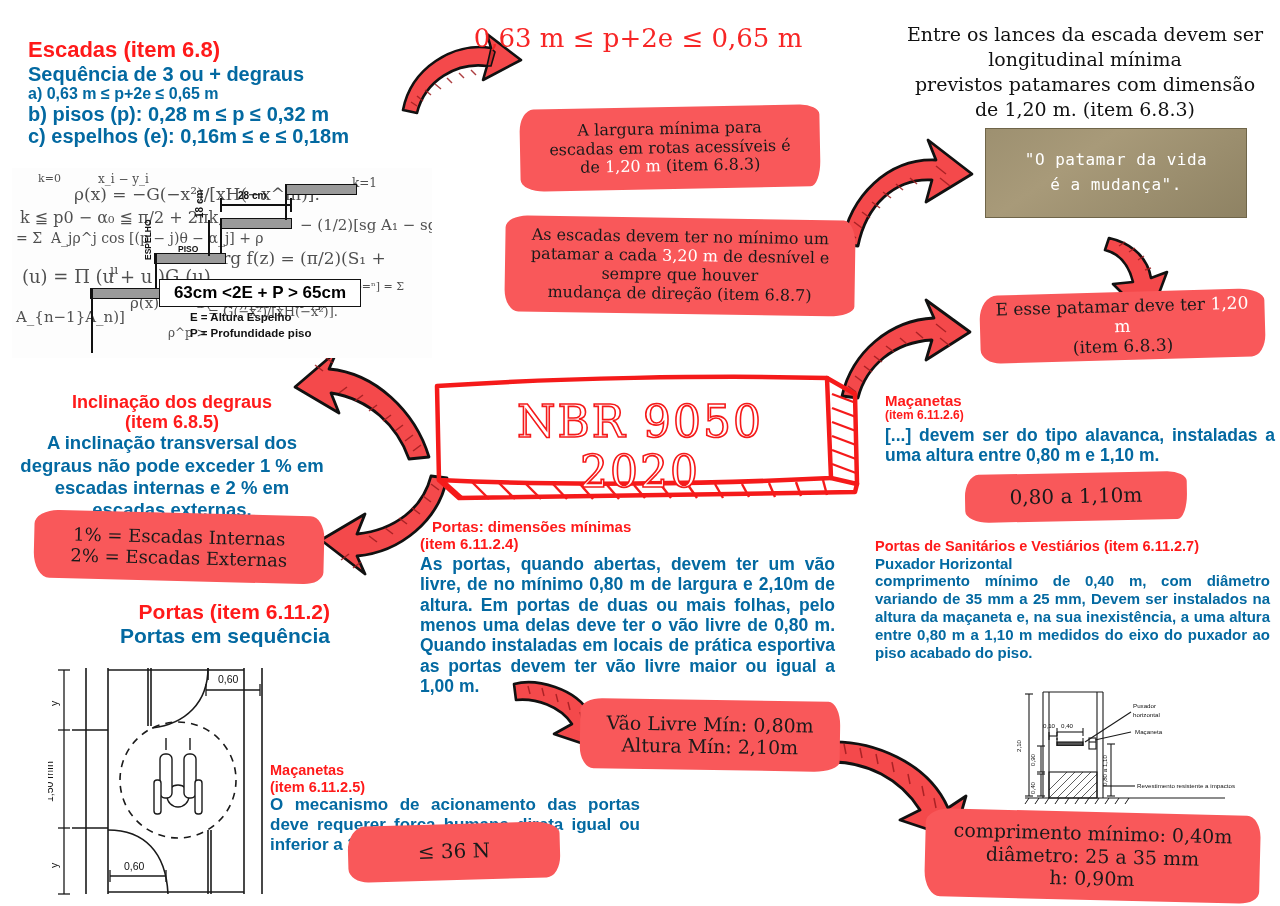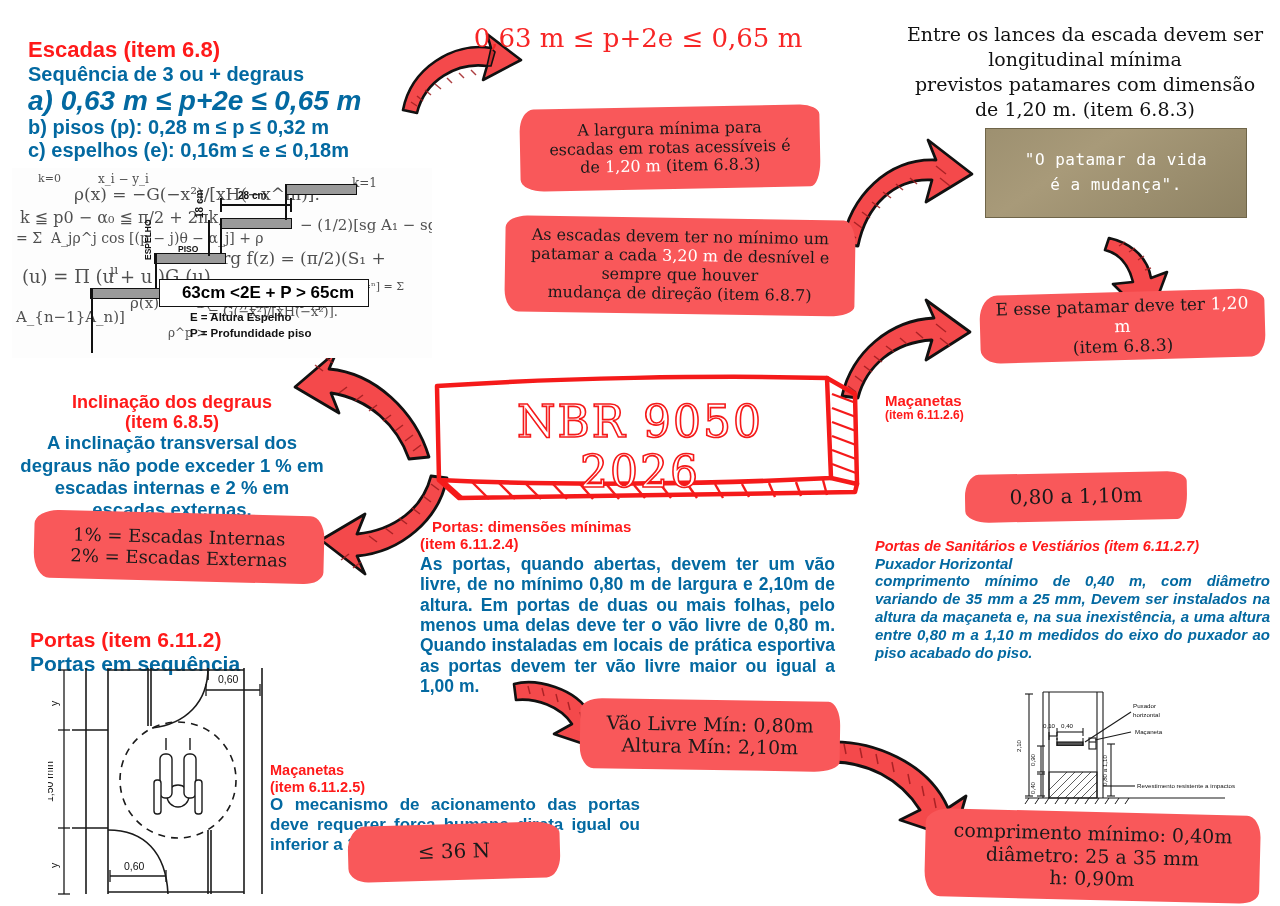--- a/index.html
+++ b/index.html
@@ -46,21 +46,21 @@
   .mathcard{overflow:hidden;background:#fdfdfd;}
   .mathcard .eqlayer{position:absolute;left:0;top:0;width:100%;height:100%;
         color:#2a2a2a;font-family:"DejaVu Serif","Liberation Serif",serif;opacity:.82;}
   .eq{position:absolute;white-space:pre;}
   .stair{position:absolute;background:#9a9a9a;border:1.5px solid #111;}
   .riser{position:absolute;background:#111;}
   .tick{position:absolute;background:#111;}
   .lbl{position:absolute;font-family:"Liberation Sans",sans-serif;font-weight:700;color:#111;}
   .formulabox{position:absolute;background:#fff;border:1.5px solid #111;
               font-family:"Liberation Sans",sans-serif;font-weight:700;color:#000;
-              display:flex;align-items:center;justify-content:center;padding-left:8px;}
+              display:flex;align-items:center;justify-content:center;}
 
   
   svg{display:block;}
 </style>
 </head>
 <body>
 
 <div class="canvas">
 
   <svg class="abs" style="left:395px;top:18px;width:130px;height:105px;" viewBox="0 0 130 105">
@@ -182,21 +182,21 @@
           <path d="M86 46 L88 56"></path>
           <path d="M100 58 L102 68"></path>
         <path d="M112 70 L114 80"></path>
       </g>
     </g>
   </svg>
 
   <div class="abs tb" style="left:28px;top:38px;width:400px;">
     <div class="hd-red" style="font-size:22px;">Escadas (item 6.8)</div>
     <div class="blk" style="font-size:20px;">Sequência de 3 ou + degraus</div>
-    <div class="blk" style="font-size:28px;font-style:italic;">a) 0,63 m  ≤ p+2e ≤ 0,65 m</div>
+    <div class="blk" style="font-size:16px;">a) 0,63 m  ≤ p+2e ≤ 0,65 m</div>
     <div class="blk" style="font-size:20px;">b) pisos (p): 0,28 m  ≤ p ≤ 0,32 m</div>
     <div class="blk" style="font-size:20px;">c) espelhos (e): 0,16m ≤ e ≤ 0,18m</div>
   </div>
 
   <div class="abs mathcard" style="left:12px;top:168px;width:420px;height:190px;">
     <div class="eqlayer">
       <div class="eq" style="left:62px;top:16px;font-size:17px;">ρ(x) = −G(−x²)/[xH(−x^m)].</div>
       <div class="eq" style="left:8px;top:40px;font-size:16px;">k ≦ p0 − α₀ ≦ π/2 + 2πk,</div>
       <div class="eq" style="left:4px;top:62px;font-size:14px;">= Σ  A_jρ^j cos [(p − j)θ − α_j] + ρ</div>
       <div class="eq" style="left:10px;top:98px;font-size:18px;">(u) = Π (u + u )G (u)</div>
@@ -303,59 +303,60 @@
           <path d="M408 108 L412 123"></path>
         <path d="M417 22 L441 31"></path>
           <path d="M417 36 L441 45"></path>
           <path d="M417 50 L441 59"></path>
         <path d="M417 64 L441 73"></path>
           <path d="M417 78 L441 87"></path>
           <path d="M417 92 L441 101"></path>
       </g>
     </svg>
     <div class="nbrtxt" style="top:18px;">NBR 9050</div>
-    <div class="nbrtxt" style="top:68px;">2026</div>
+    <div class="nbrtxt" style="top:68px;">2020</div>
   </div>
 
   <div class="abs" style="left:12px;top:392px;width:320px;text-align:center;">
     <div class="hd-red" style="font-size:18px;line-height:1.12;">Inclinação dos degraus</div>
     <div class="hd-red" style="font-size:18px;line-height:1.12;">(item 6.8.5)</div>
     <div class="blk" style="font-size:18.5px;line-height:1.2;">A inclinação transversal dos</div>
     <div class="blk" style="font-size:18.5px;line-height:1.2;">degraus não pode exceder 1 % em</div>
     <div class="blk" style="font-size:18.5px;line-height:1.2;">escadas internas e 2 % em</div>
     <div class="blk" style="font-size:18.5px;line-height:1.2;">escadas externas.</div>
   </div>
 
   <div class="abs badge b-sh4" style="left:34px;top:513px;width:290px;height:68px;flex-direction:column;font-size:18px;">
     <div>1%  = Escadas Internas</div>
     <div>2% = Escadas Externas</div>
   </div>
 
   <div class="abs" style="left:885px;top:392px;width:390px;">
     <div class="hd-red" style="font-size:15px;line-height:1.14;">Maçanetas</div>
     <div class="hd-red" style="font-size:12px;line-height:1.14;">(item 6.11.2.6)</div>
+    <div class="blk just" style="font-size:17.5px;line-height:1.15;margin-top:2px;">[...] devem ser do tipo alavanca, instaladas a uma altura entre 0,80 m e 1,10 m.</div>
   </div>
 
   <div class="abs badge b-sh1" style="left:965px;top:473px;width:222px;height:48px;font-size:20px;">
     <span>0,80 a 1,10m</span>
   </div>
 
   <div class="abs" style="left:420px;top:518px;width:415px;">
     <div class="hd-red" style="font-size:15px;line-height:1.14;margin-left:12px;">Portas: dimensões mínimas</div>
     <div class="hd-red" style="font-size:15px;line-height:1.14;">(item 6.11.2.4)</div>
     <div class="blk just" style="font-size:17.5px;line-height:1.16;margin-top:2px;">As portas, quando abertas, devem ter um vão livre, de no mínimo 0,80 m de largura e 2,10m de altura. Em portas de duas ou mais folhas, pelo menos uma delas deve ter o vão livre de 0,80 m. Quando instaladas em locais de prática esportiva as portas devem ter vão livre maior ou igual a 1,00 m.</div>
   </div>
 
-  <div class="abs" style="left:875px;top:538px;width:395px;font-style:italic;">
+  <div class="abs" style="left:875px;top:538px;width:395px;">
     <div class="hd-red" style="font-size:14.5px;line-height:1.15;">Portas de Sanitários e Vestiários (item 6.11.2.7)</div>
     <div class="blk" style="font-size:15px;line-height:1.18;">Puxador Horizontal</div>
     <div class="blk just" style="font-size:15px;line-height:1.2;">comprimento mínimo de 0,40 m, com diâmetro variando de 35 mm a 25 mm, Devem ser instalados na altura da maçaneta e, na sua inexistência, a uma altura entre 0,80 m a 1,10 m medidos do eixo do puxador ao piso acabado do piso.</div>
   </div>
 
-  <div class="abs" style="left:30px;top:628px;width:300px;text-align:left;">
+  <div class="abs" style="left:30px;top:600px;width:300px;text-align:right;">
     <div class="hd-red" style="font-size:21px;line-height:1.16;">Portas (item 6.11.2)</div>
     <div class="blk" style="font-size:21px;line-height:1.16;">Portas em sequência</div>
   </div>
 
   <svg class="abs" style="left:48px;top:662px;width:245px;height:240px;" viewBox="0 0 245 240">
     <g stroke="#1a1a1a" fill="none" stroke-width="1.6">
 
       <path d="M38 6 L38 232"></path>
       <path d="M60 6 L60 232"></path>
 

